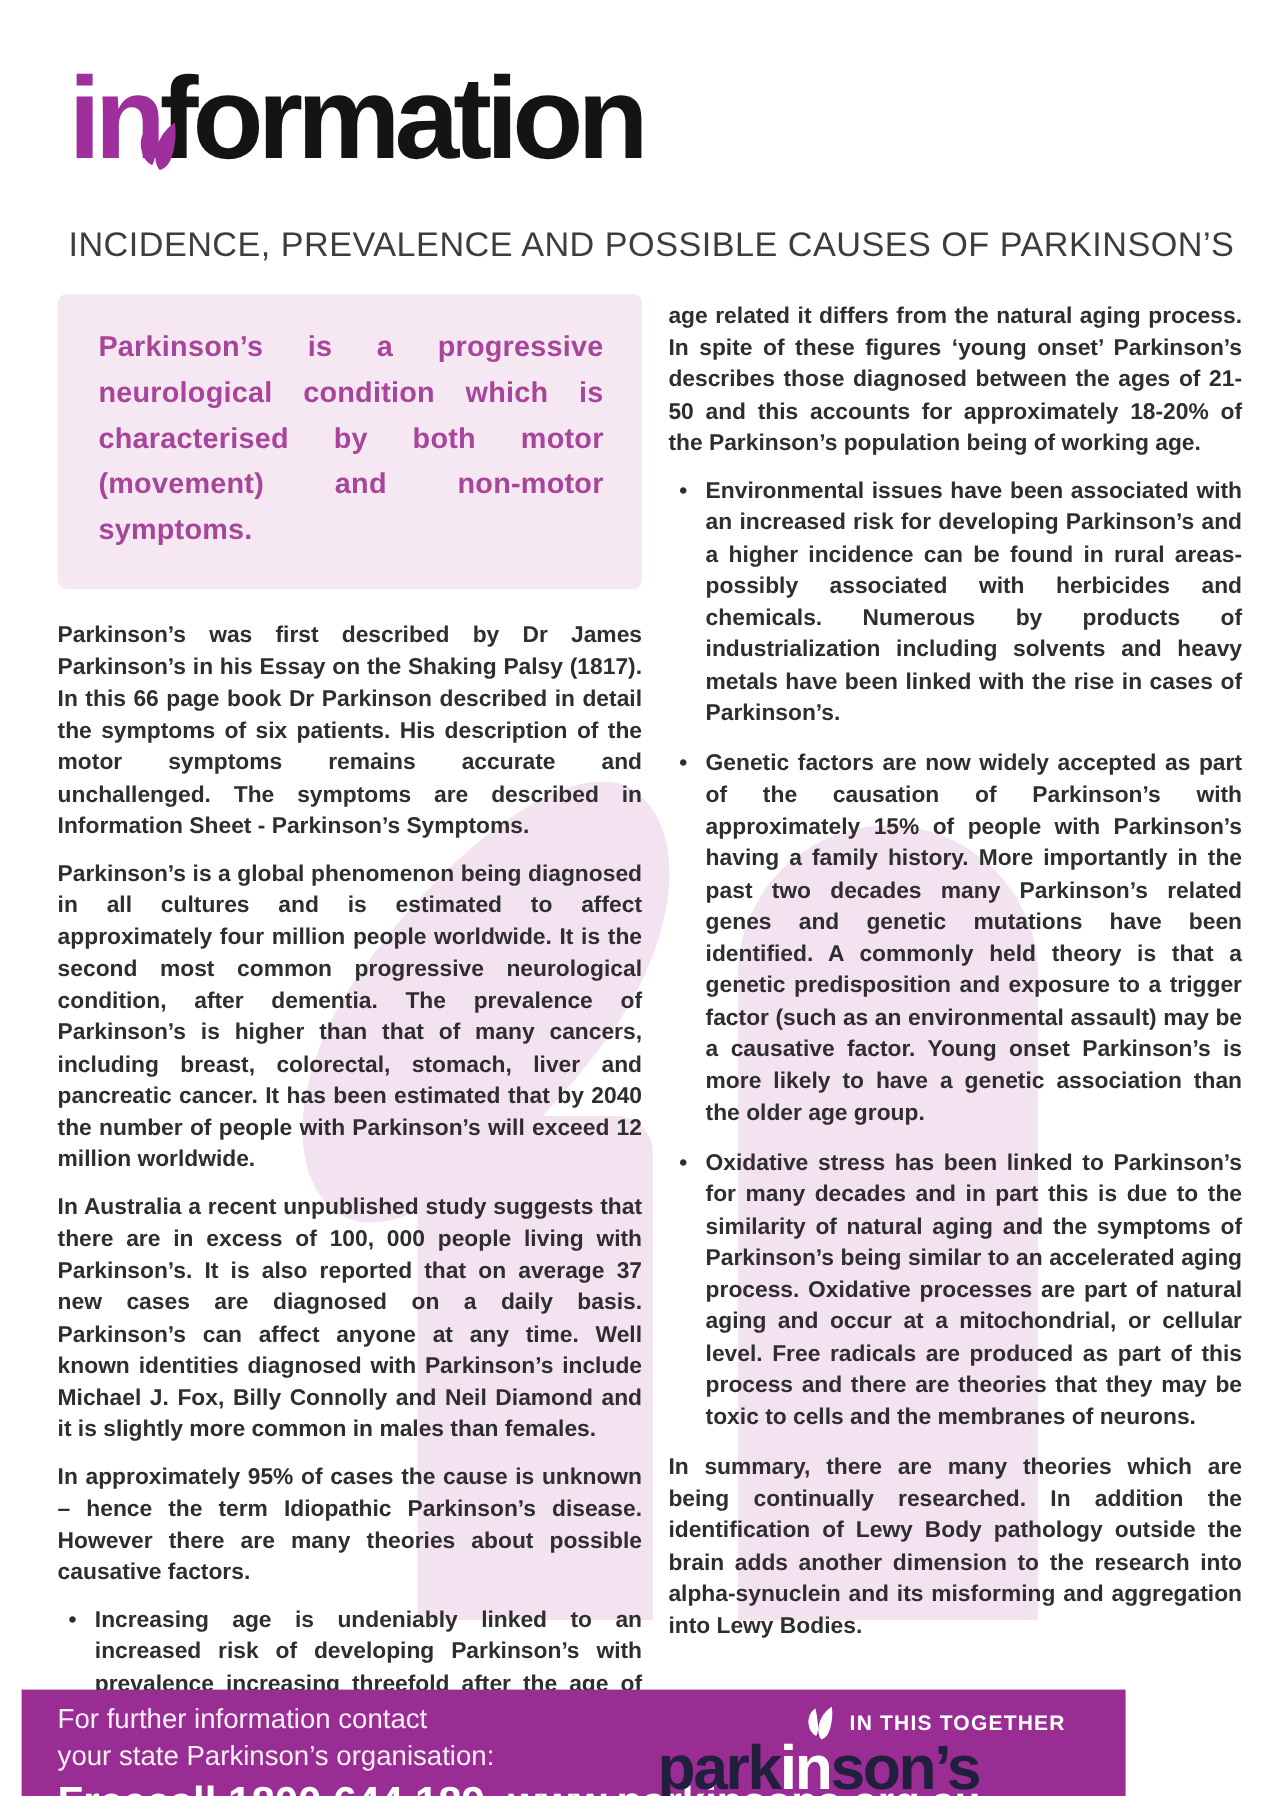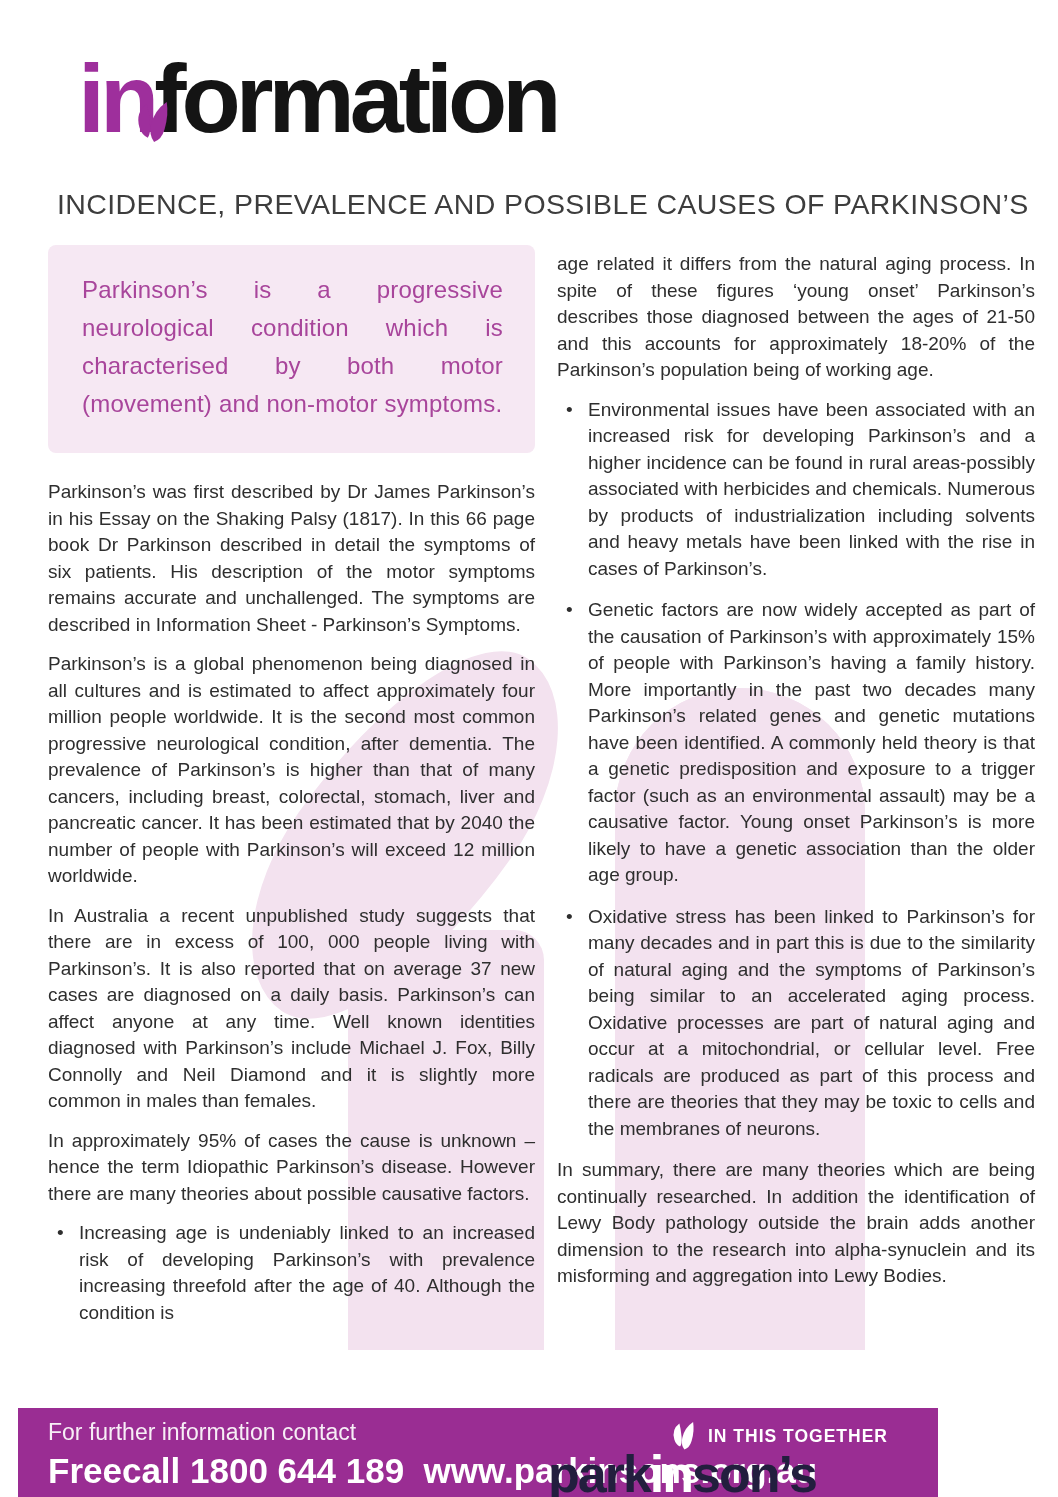--- a/index.html
+++ b/index.html
@@ -8,34 +8,34 @@
 
   
   .watermark { position:absolute; inset:0; z-index:0; pointer-events:none; }
   .wm { position:absolute; background:#f3e2ef; }
   .wm-petal { left:305px; top:620px; width:200px; height:430px; border-radius:50% 50% 50% 50%/60% 40% 60% 40%; transform:rotate(35deg); }
   .wm-stem { left:348px; top:930px; width:196px; height:420px; border-radius:30px 30px 0 0; }
   .wm-n { position:absolute; left:615px; top:688px; width:200px; height:662px;
           border:125px solid #f3e2ef; border-bottom:0; border-radius:240px 240px 0 0; background:transparent; }
 
   
-  .logo-block { position:absolute; left:57px; top:50px; z-index:1;margin-left:21px; }
+  .logo-block { position:absolute; left:57px; top:50px; z-index:1; }
   .logo-text { font-size:97px; font-weight:700; letter-spacing:-5px; line-height:1; color:#141414; }
   .logo-in { color:#9e2f9c; position:relative; }
   .logo-tulip { position:absolute; left:55px; top:52px; width:38px; height:42px; z-index:2; }
   .doc-title { position:absolute; left:57px; top:188px; z-index:1; font-size:28.5px; font-weight:400;
                letter-spacing:0.4px; color:#3d3d3d; white-space:nowrap; }
 
   
   .intro-box { background:#f6e8f3; border-radius:8px; padding:26px 32px 30px 34px; margin-bottom:26px; }
   .intro-text { color:#a8459b; font-size:24px; line-height:38px; text-align:justify; letter-spacing:0.2px; }
 
   
   .columns { position:absolute; left:48px; top:245px; width:987px; display:flex; gap:22px; z-index:1; }
-  .col { width:487px; }
+  .col { width:487px;font-weight:bold; }
   .col-right { width:478px; padding-top:6px; }
   .body-text, .col p, .col li { font-size:19px; line-height:26.5px; color:#2e2e2e; text-align:justify; }
   .col p { margin-bottom:13px; }
   ul.bullets { list-style:none; margin-top:3px; }
   ul.bullets li { position:relative; padding-left:31px; margin-bottom:15px; }
   ul.bullets li::before { content:"\2022"; position:absolute; left:9px; top:0; color:#2e2e2e; }
 
   
   .footer { position:absolute; left:18px; top:1408px; width:920px; height:142px; background:#9a2d93; z-index:2; }
   .footer-contact { position:absolute; left:30px; top:9px; color:#ffffff; }
@@ -97,20 +97,21 @@
         <li>Oxidative stress  has been linked to Parkinson’s for many decades and in part this is due to the similarity of natural aging and the symptoms of Parkinson’s  being similar to an accelerated aging process. Oxidative processes are part of natural aging and occur at a mitochondrial, or cellular level. Free radicals are produced as part of this process and there are theories that they may be toxic to cells and the membranes of neurons.</li>
       </ul>
       <p>In summary, there are many theories which are being continually researched. In addition the identification of Lewy Body pathology outside the brain adds another dimension to the research into alpha-synuclein and its misforming and aggregation into Lewy Bodies.</p>
     </div>
 
   </div>
 
   <div class="footer">
     <div class="footer-contact">
       <div class="line">For further information contact</div>
+      <div class="line">your state Parkinson’s organisation:</div>
       <div class="footer-freecall">Freecall 1800 644 189  www.parkinsons.org.au</div>
     </div>
 
     <div class="footer-brand">
       <svg class="brand-tulip" viewBox="0 0 36 40">
         <path fill="#ffffff" d="M13 2 Q2 10 6 24 Q8 31 14 34 Q17 30 16 20 Q15 9 13 2 Z"></path>
         <path fill="#ffffff" d="M32 0 Q20 8 17 22 Q15 32 20 38 Q27 36 30 26 Q34 12 32 0 Z"></path>
       </svg>
       <div class="brand-tagline">IN THIS TOGETHER</div>
       <div class="brand-name"><span>park</span><span class="white">in</span><span>son’s</span></div>

